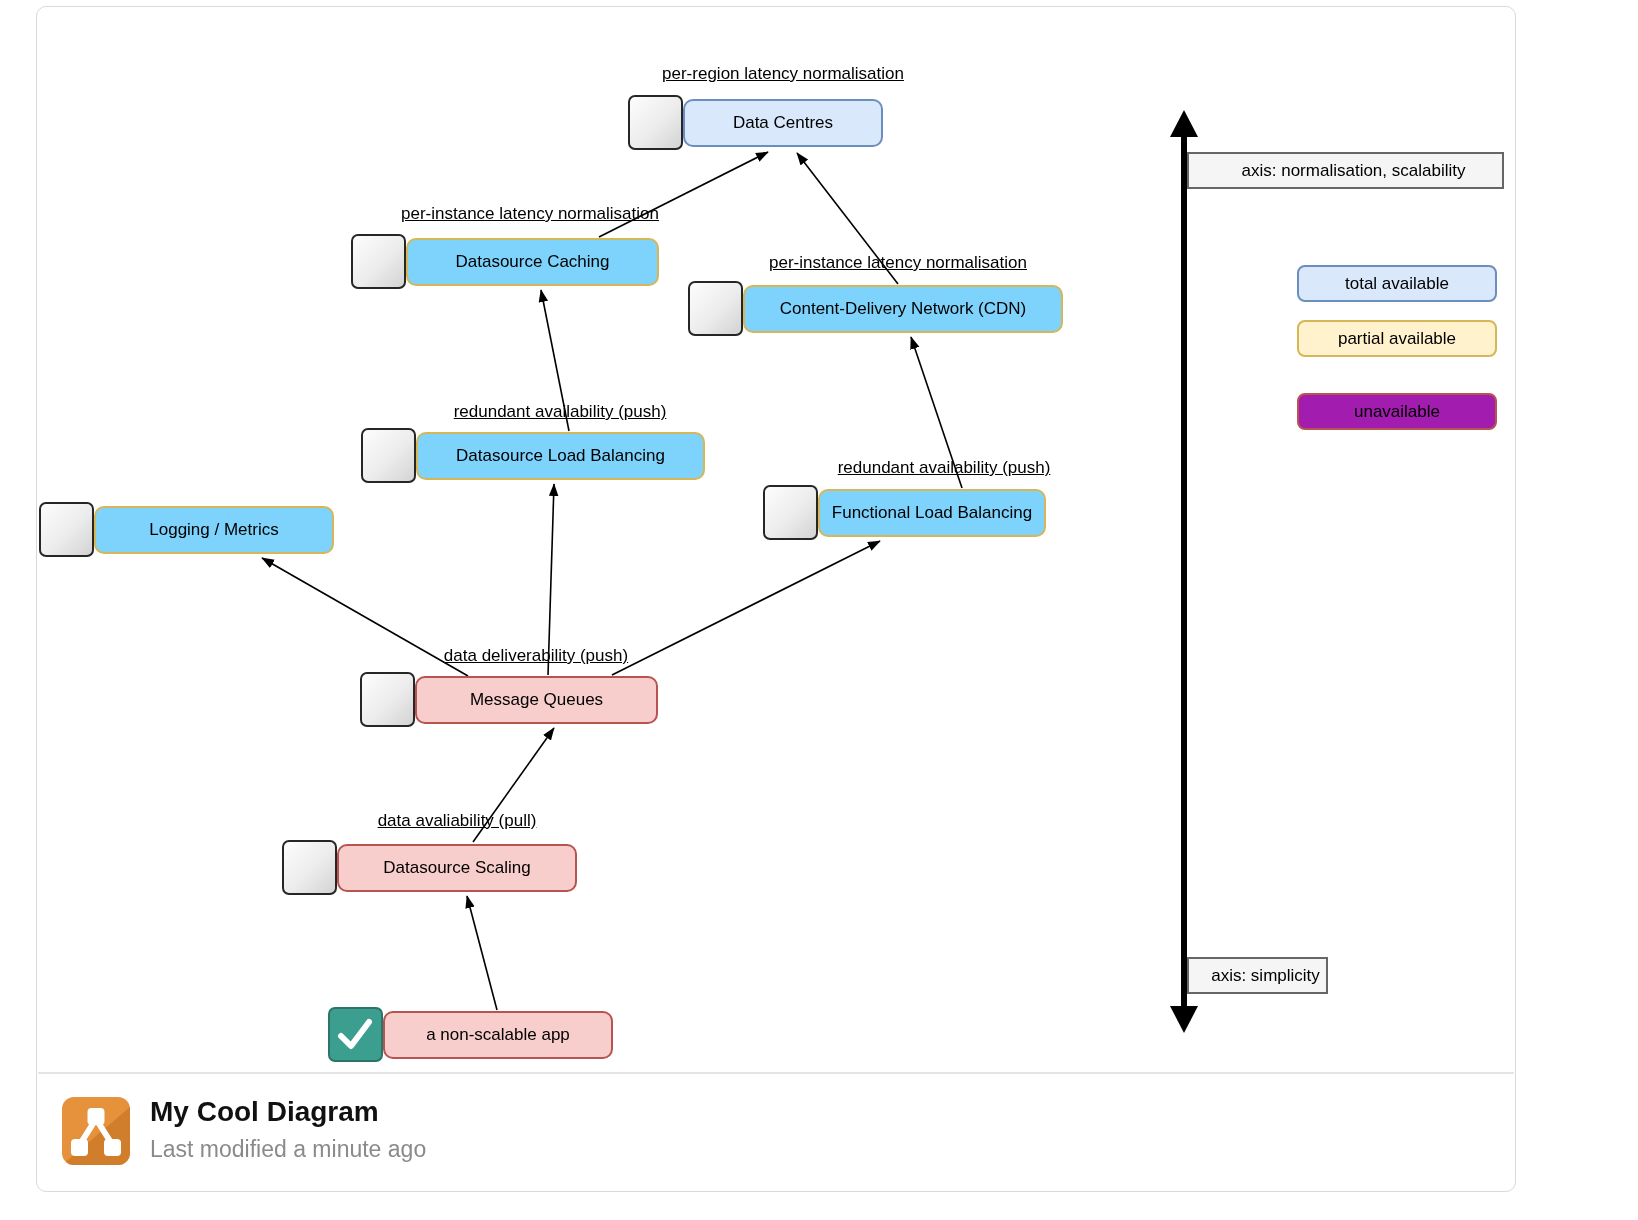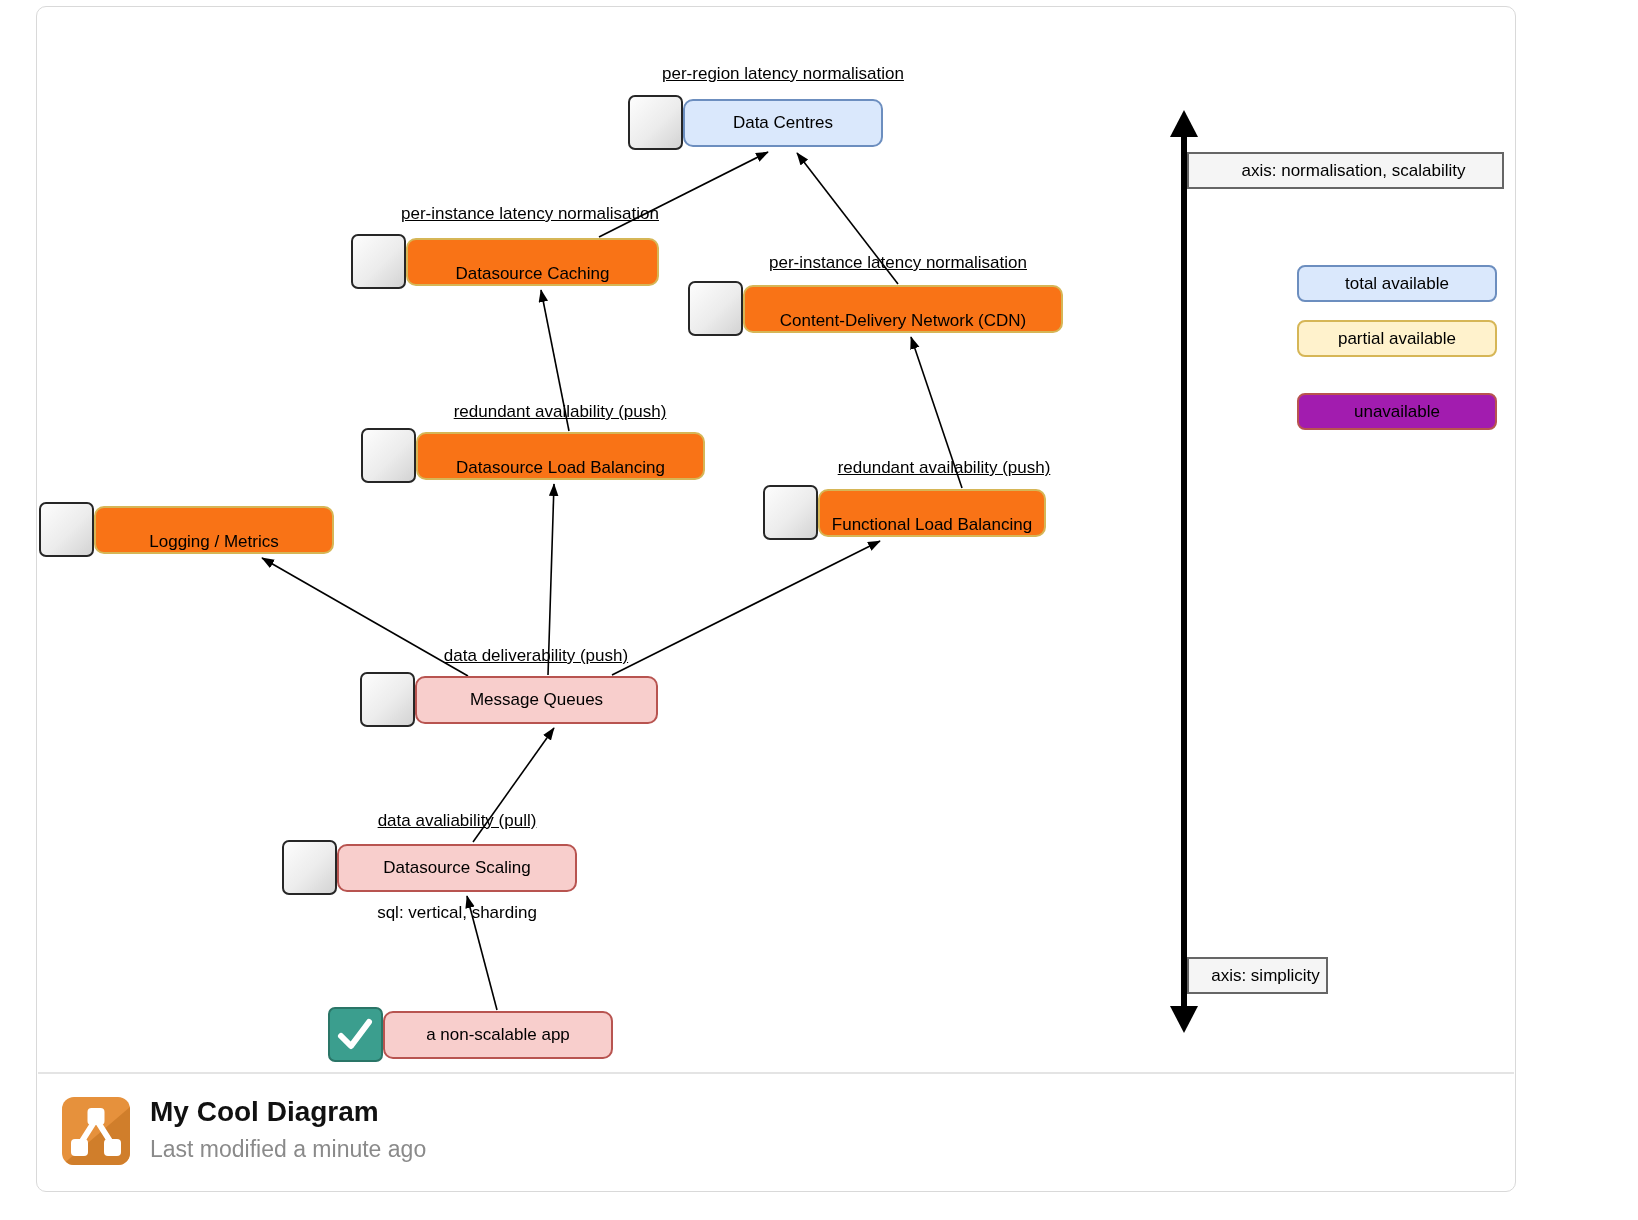--- a/index.html
+++ b/index.html
@@ -6,21 +6,21 @@
   body{width:1638px;height:1220px;position:relative;font-family:"Liberation Sans",sans-serif;color:#000;overflow:hidden;}
 
   .card{position:absolute;left:36px;top:6px;width:1480px;height:1186px;background:#fff;
         border:1.5px solid #d9d9d9;border-radius:10px;box-sizing:border-box;}
 
   #edges{position:absolute;left:0;top:0;width:1638px;height:1220px;pointer-events:none;z-index:3;}
 
   .node{position:absolute;height:48px;border-radius:10px;border:2px solid;display:flex;
         align-items:center;justify-content:center;font-size:17px;box-sizing:border-box;z-index:4;background:#fff;}
   .node.total{background:#dae8fc;border-color:#6c8ebf;}
-  .node.partial{background:#f97316;border-color:#d6b656;align-items:flex-end;}
+  .node.partial{background:#7dd3fc;border-color:#d6b656;}
   .node.unavail{background:#f8cecc;border-color:#b85450;}
 
   .sq{position:absolute;width:55px;height:55px;border:2px solid #262626;border-radius:7px;
       background:linear-gradient(135deg,#fdfdfd 0%,#ececec 55%,#d3d3d3 100%);box-sizing:border-box;z-index:4;}
   .sq.checked{background:#3b9e8e;border-color:#2a7567;display:flex;align-items:center;justify-content:center;}
 
   .ann{position:absolute;width:400px;text-align:center;font-size:17px;z-index:2;line-height:21px;text-decoration:underline;}
   .note{position:absolute;width:400px;text-align:center;font-size:17px;line-height:24px;z-index:2;}
 
   .axis-line{position:absolute;left:1181px;top:124px;width:6px;height:893px;background:#000;z-index:1;}
@@ -61,21 +61,20 @@
   </svg>
 
 <div class="ann" style="left:583px;top:63px">per-region latency normalisation</div>
 <div class="ann" style="left:330px;top:203px">per-instance latency normalisation</div>
 <div class="ann" style="left:698px;top:252px">per-instance latency normalisation</div>
 <div class="ann" style="left:360px;top:401px">redundant availability (push)</div>
 <div class="ann" style="left:744px;top:457px">redundant availability (push)</div>
 <div class="ann" style="left:336px;top:645px">data deliverability (push)</div>
 <div class="ann" style="left:257px;top:810px">data avaliability (pull)</div>
 <div class="note" style="left:257px;top:901px">
-  <div>sql: vertical, sharding</div>
 </div>
 
 <div class="sq" style="left:628px;top:95px"></div>
 <div class="node total" style="left:683px;top:99px;width:200px">
   <span>Data Centres</span>
 </div>
 
 <div class="sq" style="left:351px;top:234px"></div>
 <div class="node partial" style="left:406px;top:238px;width:253px">
   <span>Datasource Caching</span>

